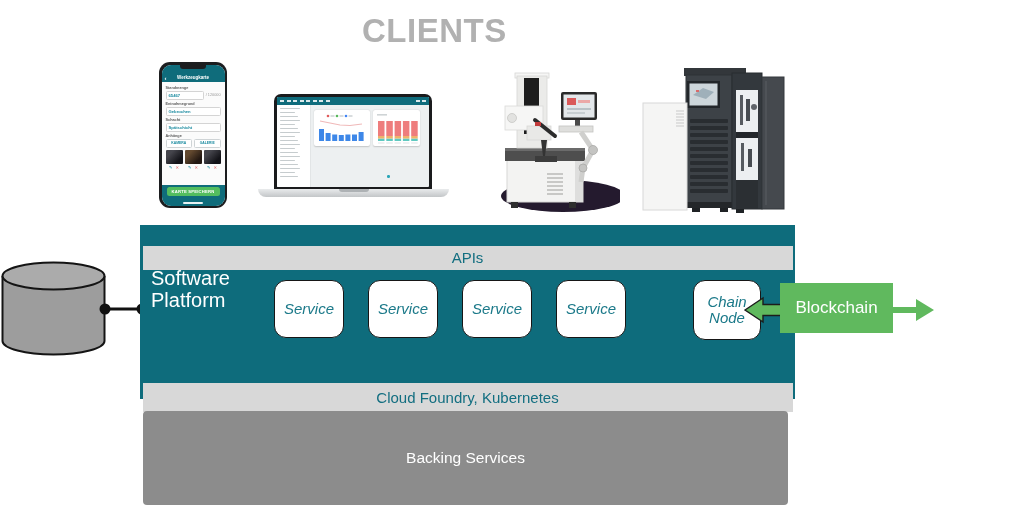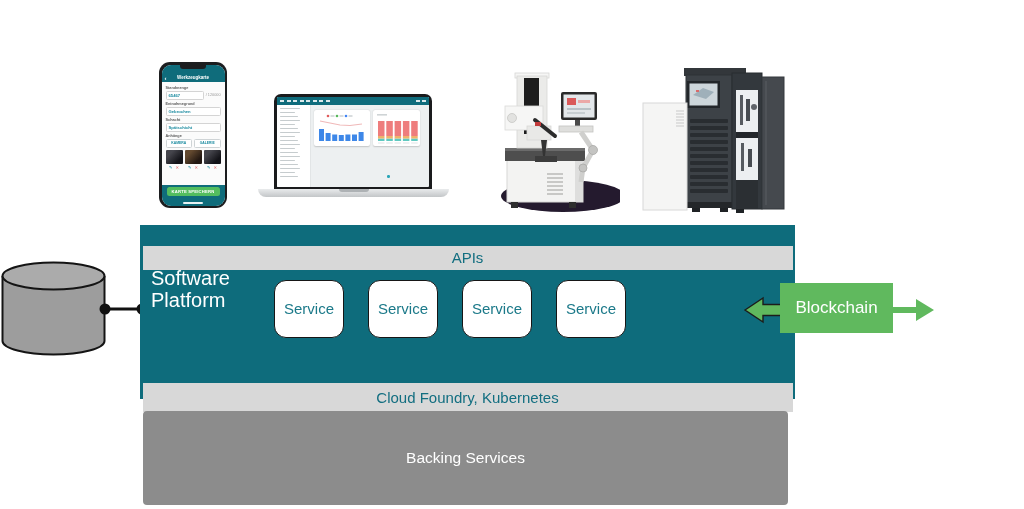--- a/index.html
+++ b/index.html
@@ -13,21 +13,21 @@
   
   .platform{left:140px;top:225px;width:655px;height:174px;background:#0e6c7c;}
   .gray-bar{position:absolute;left:2.5px;width:650px;background:#d8d8d8;
             display:flex;align-items:center;justify-content:center;
             font-size:15px;font-weight:500;color:#126e80;}
   .apis-bar{top:2.5px;height:24px;margin-top:18px;}
   .infra-bar{top:158px;height:29px;}
   .sp-name{position:absolute;left:11px;top:42px;color:#fff;font-size:20px;font-weight:500;line-height:22px;}
   .svc{position:absolute;top:55px;width:70px;height:58px;background:#fff;border:1.6px solid #161616;
        border-radius:12px;box-sizing:border-box;display:flex;align-items:center;justify-content:center;
-       text-align:center;font-size:15px;color:#1b7989;line-height:16.5px;}
+       text-align:center;font-size:15px;color:#1b7989;line-height:16.5px;font-style:italic;}
   .chain{width:68px;height:60px;}
 
   
   .bc-box{left:780px;top:283px;width:113px;height:50px;background:#60b95e;z-index:6;
           display:flex;align-items:center;justify-content:center;color:#fff;font-size:17px;font-weight:500;}
   .bc-arrows{left:735px;top:278px;width:210px;height:64px;z-index:5;}
 
   
   .backing{left:143px;top:411px;width:645px;height:94px;background:#8c8c8c;border-radius:4px;
            display:flex;align-items:center;justify-content:center;color:#fff;font-size:15.5px;font-weight:500;}
@@ -83,20 +83,21 @@
 
   .machine-svg{left:495px;top:70px;width:125px;height:145px;}
   .cabinet-svg{left:640px;top:65px;width:155px;height:150px;}
   .connector-svg{left:95px;top:298px;width:60px;height:22px;}
 </style>
 </head>
 <body>
 
 <div id="canvas">
 
+  <div class="abs clients-title">CLIENTS</div>
 
   <div class="abs phone">
     <div class="p-screen">
       <div class="p-header">
         <div class="p-notch"></div>
         <div class="p-back">‹</div>
         <div class="p-title">Werkzeugkarte</div>
       </div>
       <div class="p-body">
         <div class="p-label">Standmenge</div>
@@ -313,20 +314,26 @@
   <div class="abs platform">
     <div class="gray-bar apis-bar">APIs</div>
     <div class="sp-name">
       <div>Software</div>
       <div>Platform</div>
     </div>
     <div class="svc" style="left:134px;">Service</div>
     <div class="svc" style="left:228px;">Service</div>
     <div class="svc" style="left:322px;">Service</div>
     <div class="svc" style="left:416px;">Service</div>
+    <div class="svc chain" style="left:553px;">
+      <div>
+          <div>Chain</div>
+          <div>Node</div>
+        </div>
+    </div>
     <div class="gray-bar infra-bar">Cloud Foundry, Kubernetes</div>
   </div>
 
   <svg class="abs bc-arrows" viewBox="0 0 210 64">
 
     <polygon points="10,32 28,20 28,26.5 70,26.5 70,37.5 28,37.5 28,44" fill="#60b95e" stroke="#1c1c1c" stroke-width="1.4" stroke-linejoin="miter"></polygon>
 
     <polygon points="150,29 181,29 181,21 199,32 181,43 181,35 150,35" fill="#60b95e"></polygon>
   </svg>
   <div class="abs bc-box">Blockchain</div>

